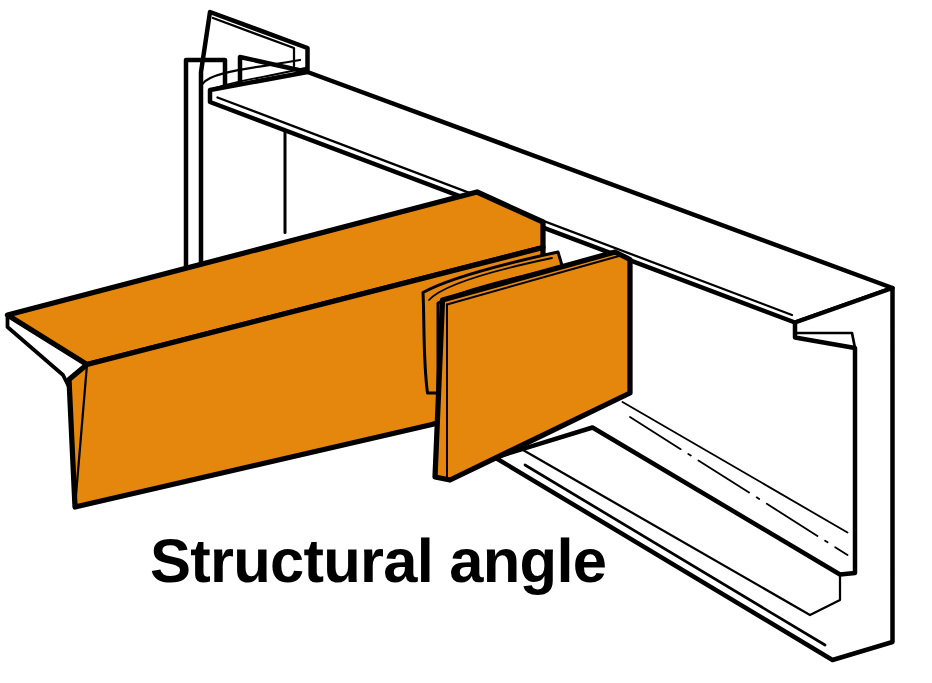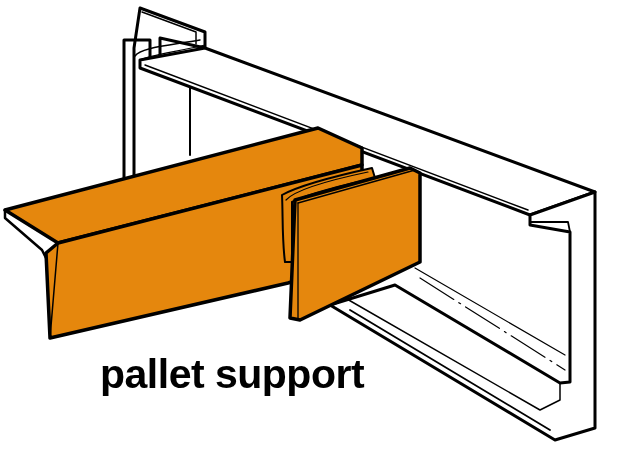--- a/index.html
+++ b/index.html
@@ -66,15 +66,15 @@
       <path d="M282,195 C300,185 340,175 372,168 L375,178 C345,185 310,193 292,202 L292,262 L285,262 C282,240 283,215 282,195 Z" fill="#e5870d" stroke-width="2"></path>
       <path d="M286,200 C295,190 330,180 368,172" fill="none" stroke-width="1.2"></path>
 
       <path d="M295,200 L410,168 L420,173 L420,262 L300,320 L290,318 Z" fill="#e5870d" stroke-width="3.5"></path>
       <line x1="298" y1="203" x2="298" y2="318" stroke-width="1.3"></line>
       <line x1="298" y1="203" x2="415" y2="170" stroke-width="1.3"></line>
     </g>
   </svg>
 
   <div class="caption">
-    <div>pallet support</div>
+    <div>Structural angle</div>
   </div>
 </div>
 
 </body></html>

